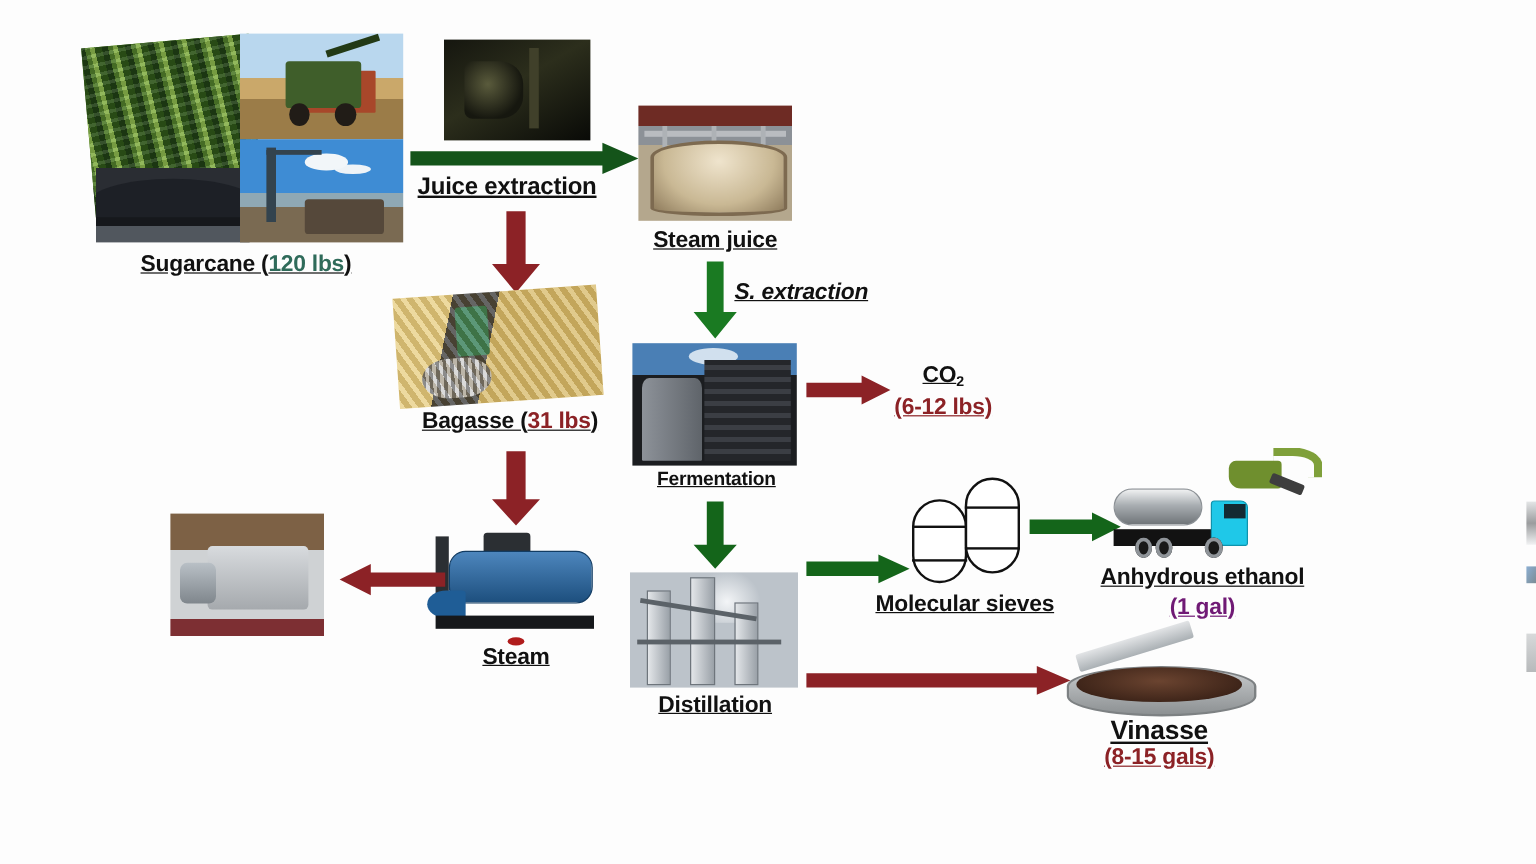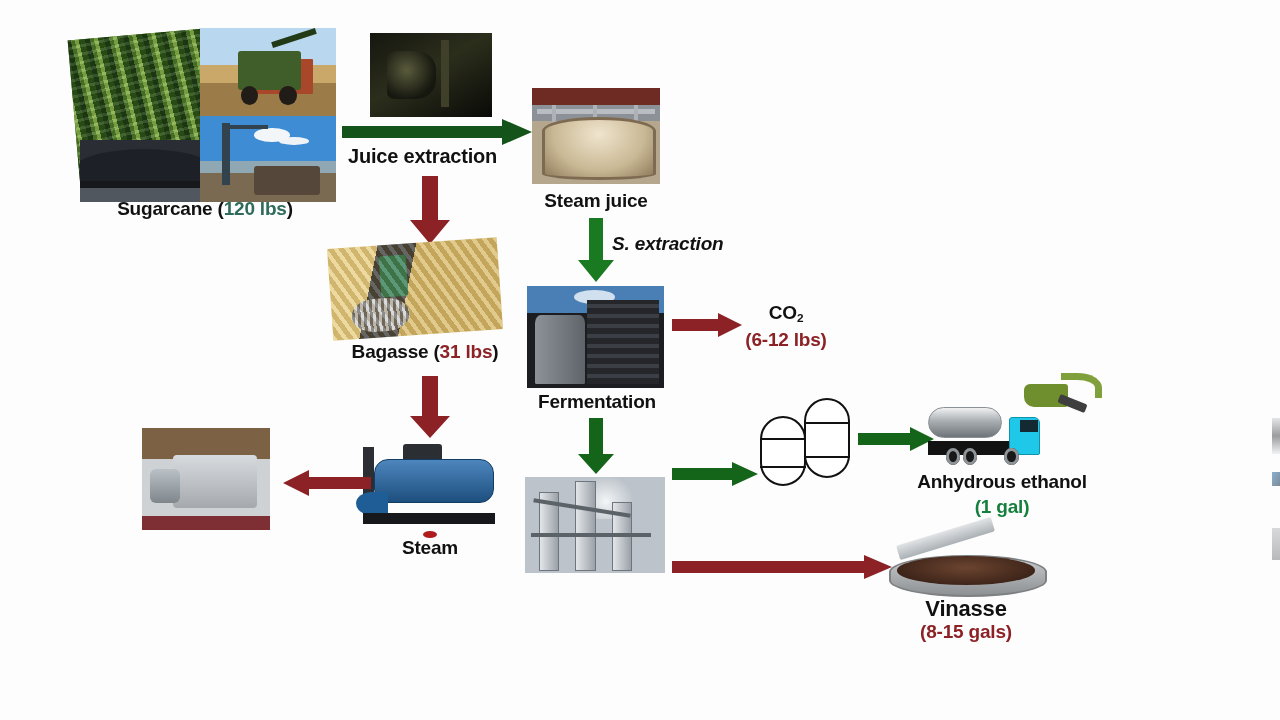--- a/index.html
+++ b/index.html
@@ -14,25 +14,26 @@
 
   .node{position:absolute;}
   .photo{position:absolute;overflow:hidden;background:#cfcfcf;}
   .cap{
     position:absolute;
     font-weight:bold;
     color:#111111;
     white-space:nowrap;
     line-height:1.15;
     letter-spacing:-0.2px;
+    text-decoration:underline;
   }
   .cap.center{text-align:center;}
   .amt-green{color:#2f6b5a;}
   .amt-red{color:#8c2226;}
-  .amt-lime{color:#15803d;}
+  .amt-lime{color:#701a75;}
   .sub{font-size:.62em;vertical-align:-0.28em;}
 
   
   .arrow{position:absolute;}
   .arrow svg{display:block;overflow:visible;}
 
   
   .ph-cane{
     background:
       repeating-linear-gradient(82deg,#1f3d14 0 5px,#4e7a2a 5px 9px,#86b04a 9px 13px,#2d5418 13px 19px),
@@ -153,21 +154,21 @@
 
     <div class="photo ph-pile" style="left:6px;top:112px;width:128px;height:62px;"></div>
 
     <div class="photo ph-load" style="left:126px;top:88px;width:136px;height:86px;">
       <div class="cloud"></div>
         <div class="boom"></div>
         <div class="crane"></div>
         <div class="truck"></div>
     </div>
   </div>
-  <div class="cap center" style="left:74px;top:198px;width:262px;font-size:19px;">
+  <div class="cap center" style="left:74px;top:210px;width:262px;font-size:19px;">
     <span>Sugarcane (</span><span class="amt-green">120 lbs</span><span>)</span>
   </div>
 
   <div class="photo ph-mill" style="left:370px;top:33px;width:122px;height:84px;">
       <div class="rod"></div>
     </div>
 
   <div class="arrow" style="left:342px;top:119px;">
     <svg width="190" height="26" viewBox="0 0 190 26">
       <polygon points="0,7 160,7 160,0 190,13 160,26 160,19 0,19" fill="#14541a"></polygon>
@@ -209,21 +210,21 @@
     <svg width="40" height="62" viewBox="0 0 40 62">
       <polygon points="12,0 28,0 28,40 40,40 20,62 0,40 12,40" fill="#8c2226"></polygon>
     </svg>
   </div>
 
   <div class="photo ph-ferm" style="left:527px;top:286px;width:137px;height:102px;">
     <div class="cl"></div>
       <div class="tk"></div>
       <div class="bld"></div>
   </div>
-  <div class="cap center" style="left:512px;top:391px;width:170px;font-size:19px;">Fermentation</div>
+  <div class="cap center" style="left:512px;top:391px;width:170px;font-size:16px;">Fermentation</div>
 
   <div class="arrow" style="left:672px;top:313px;">
     <svg width="70" height="24" viewBox="0 0 70 24">
       <polygon points="0,6 46,6 46,0 70,12 46,24 46,18 0,18" fill="#8c2226"></polygon>
     </svg>
   </div>
   <div class="cap center" style="left:726px;top:302px;width:120px;font-size:19px;">
     <span>CO</span><span class="sub">2</span>
   </div>
   <div class="cap center amt-red" style="left:726px;top:329px;width:120px;font-size:19px;">(6-12 lbs)</div>
@@ -235,37 +236,39 @@
   </div>
 
   <div class="photo ph-dist" style="left:525px;top:477px;width:140px;height:96px;">
     <div class="smk"></div>
     <div class="col" style="left:10%;"></div>
     <div class="col" style="left:36%;height:92%;"></div>
     <div class="col" style="left:62%;height:70%;"></div>
     <div class="beam" style="left:6%;top:30%;width:70%;height:4%;transform:rotate(9deg);"></div>
     <div class="beam" style="left:4%;top:58%;width:86%;height:4%;"></div>
   </div>
+  <div class="cap center" style="left:510px;top:577px;width:172px;font-size:19px;">Distillation</div>
 
   <div class="arrow" style="left:672px;top:462px;">
     <svg width="86" height="24" viewBox="0 0 86 24">
       <polygon points="0,6 60,6 60,0 86,12 60,24 60,18 0,18" fill="#14651a"></polygon>
     </svg>
   </div>
 
   <div class="node" style="left:760px;top:398px;width:90px;height:86px;">
     <div class="sieve" style="left:0;top:18px;width:42px;height:66px;">
       <div class="ln" style="top:20px;"></div>
         <div class="ln" style="bottom:16px;"></div>
     </div>
     <div class="sieve" style="left:44px;top:0;width:42px;height:76px;">
       <div class="ln" style="top:22px;"></div>
         <div class="ln" style="bottom:18px;"></div>
     </div>
   </div>
+  <div class="cap center" style="left:712px;top:493px;width:184px;font-size:19px;">Molecular sieves</div>
 
   <div class="arrow" style="left:858px;top:427px;">
     <svg width="76" height="24" viewBox="0 0 76 24">
       <polygon points="0,6 52,6 52,0 76,12 52,24 52,18 0,18" fill="#14651a"></polygon>
     </svg>
   </div>
 
   <div class="node truck" style="left:928px;top:400px;width:112px;height:66px;">
     <div class="tank"></div>
     <div class="chassis"></div>

